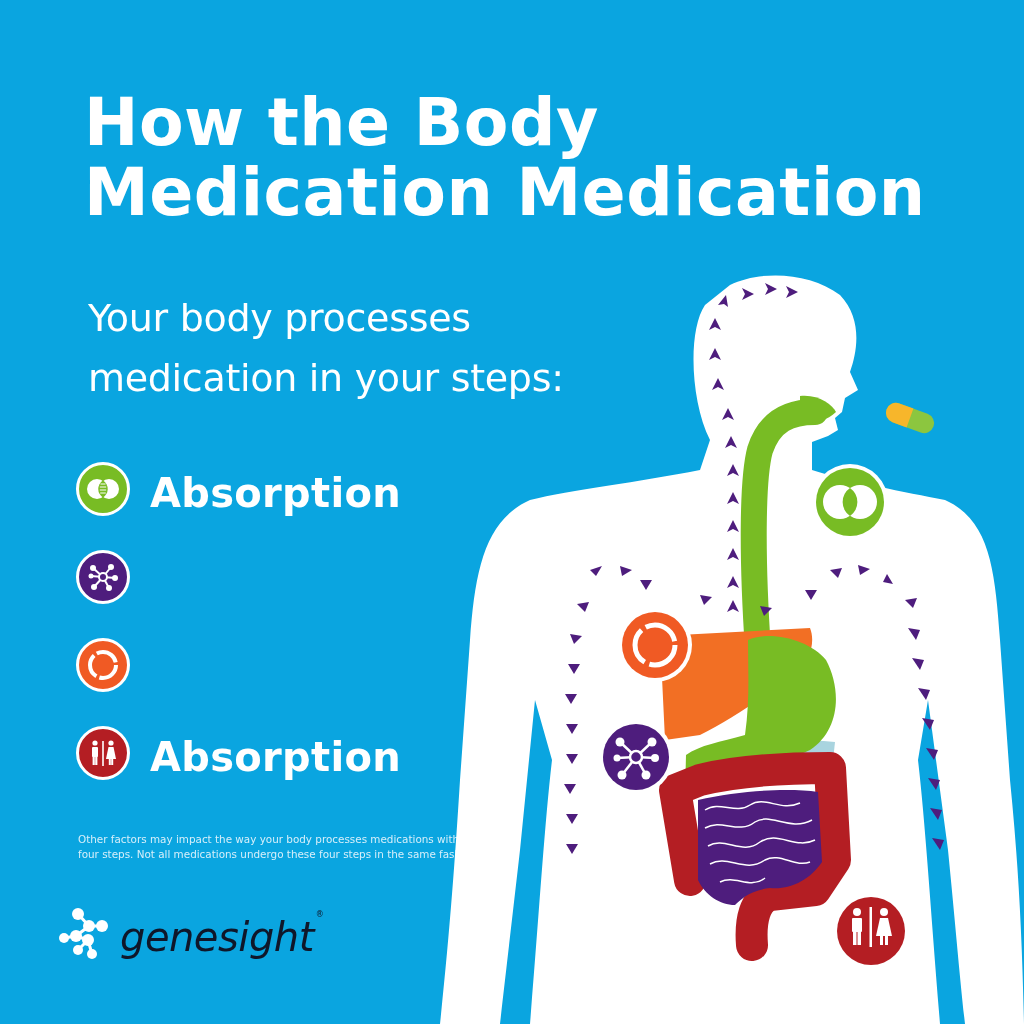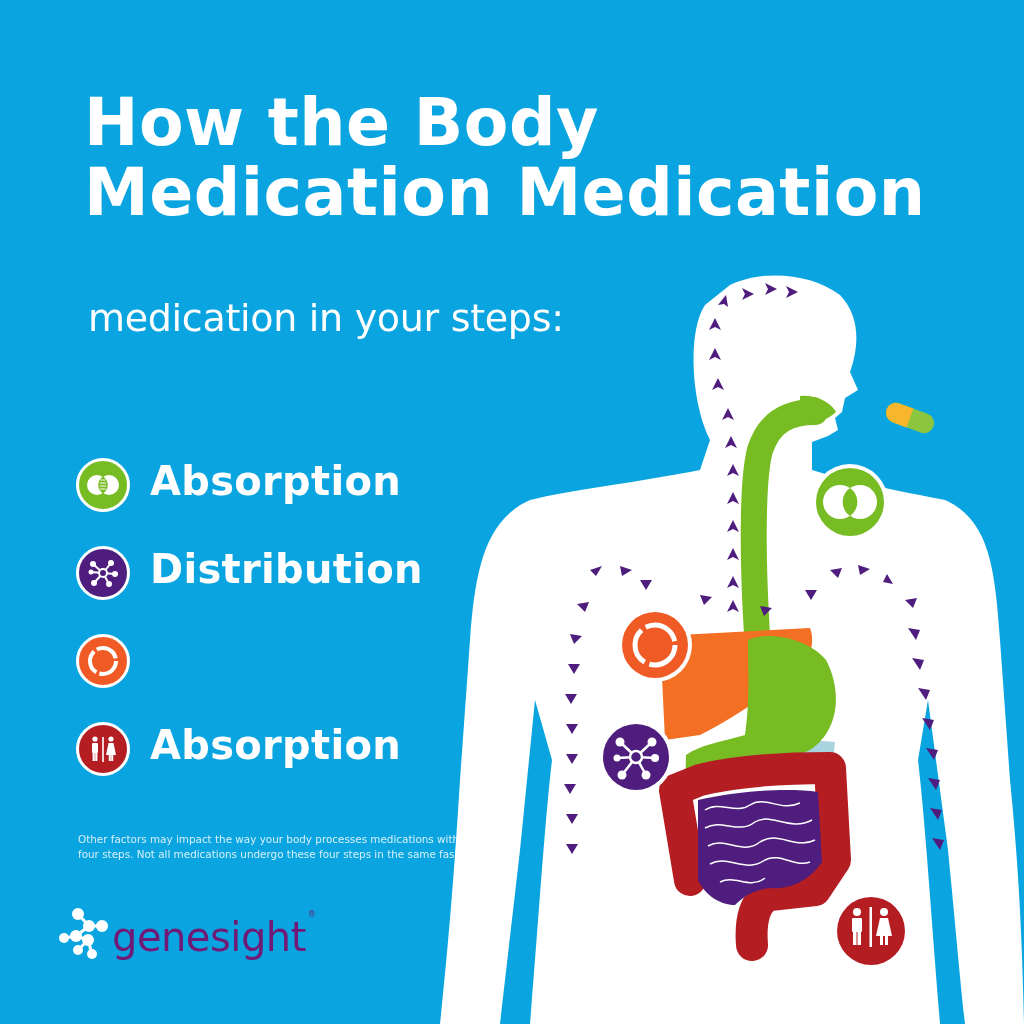--- a/index.html
+++ b/index.html
@@ -2,41 +2,42 @@
 <html><head>
 <meta charset="utf-8">
 <style>
   html, body { margin: 0; padding: 0; }
   body { width: 1024px; height: 1024px; overflow: hidden; background: #0aa5e0; position: relative; font-family: "DejaVu Sans", sans-serif; color: #fff; }
   .title { position: absolute; left: 84px; top: 88px; margin: 0; font-size: 65px; line-height: 70px; font-weight: bold; letter-spacing: 0.5px; color: #fff; }
   .title span { display: block; }
   .subtitle { position: absolute; left: 88px; top: 288px; margin: 0; font-size: 38px; line-height: 60px; font-weight: normal; color: #fff; letter-spacing: -0.3px; }
   .subtitle span { display: block; }
   .steps { position: absolute; left: 76px; top: 458px; list-style: none; margin: 0; padding: 0; }
-  .step { display: flex; align-items: flex-start; height: 58px; margin-bottom: 30px; }
+  .step { display: flex; align-items: flex-end; height: 58px; margin-bottom: 30px; }
   .step-icon { width: 54px; height: 54px; border-radius: 50%; border: 3px solid #fff; box-sizing: border-box; display: flex; align-items: center; justify-content: center; margin-right: 20px; }
   .step-icon svg { width: 40px; height: 40px; }
   .step-label { font-size: 40px; font-weight: bold; color: #fff; letter-spacing: 0.3px; }
   .disclaimer { position: absolute; left: 78px; top: 832px; width: 460px; font-size: 10.4px; line-height: 15px; color: #d7effa; margin: 0; }
   .disclaimer span { display: block; }
   .logo { position: absolute; left: 58px; top: 904px; display: flex; align-items: flex-end; }
   .logo-mark { width: 52px; height: 62px; }
-  .logo-text { font-size: 40px; color: #701a75; margin-left: 2px; letter-spacing: -0.5px; line-height: 58px; }
+  .logo-text { font-size: 40px; color: #0f172a; margin-left: 10px; letter-spacing: -0.5px; line-height: 58px; font-style: italic; }
   .logo-reg { font-size: 8px; vertical-align: top; position: relative; top: -22px; margin-left: 2px; }
   .figure { position: absolute; left: 0; top: 0; width: 1024px; height: 1024px; pointer-events: none; }
 </style>
 </head>
 <body>
 
 <h1 class="title">
   <span>How the Body</span>
   <span>Medication Medication</span>
 </h1>
 
 <p class="subtitle">
+  <span>Your body processes</span>
   <span>medication in your steps:</span>
 </p>
 
 <ul class="steps">
   <li class="step">
     <span class="step-icon" style="background:#78bc24">
       <svg viewBox="0 0 40 40">
         <circle cx="14" cy="20" r="10" fill="#fff"></circle>
         <circle cx="26" cy="20" r="10" fill="#fff"></circle>
         <path d="M20 11.5 A10 10 0 0 1 20 28.5 A10 10 0 0 1 20 11.5Z" fill="#78bc24"></path>
@@ -65,21 +66,20 @@
         <g fill="#fff">
             <circle cx="10" cy="11" r="3"></circle>
             <circle cx="28" cy="10" r="3"></circle>
             <circle cx="32" cy="21" r="3"></circle>
             <circle cx="26" cy="31" r="3"></circle>
             <circle cx="11" cy="30" r="3"></circle>
             <circle cx="8" cy="19" r="2.5"></circle>
           </g>
       </svg>
     </span>
-    <span class="step-label">Distribution</span>
   </li>
   <li class="step">
     <span class="step-icon" style="background:#f05a24">
       <svg viewBox="0 0 40 40">
         <circle cx="20" cy="20" r="13" fill="none" stroke="#fff" stroke-width="4" stroke-dasharray="24 3.2"></circle>
       </svg>
     </span>
   </li>
   <li class="step">
     <span class="step-icon" style="background:#b41e23">

